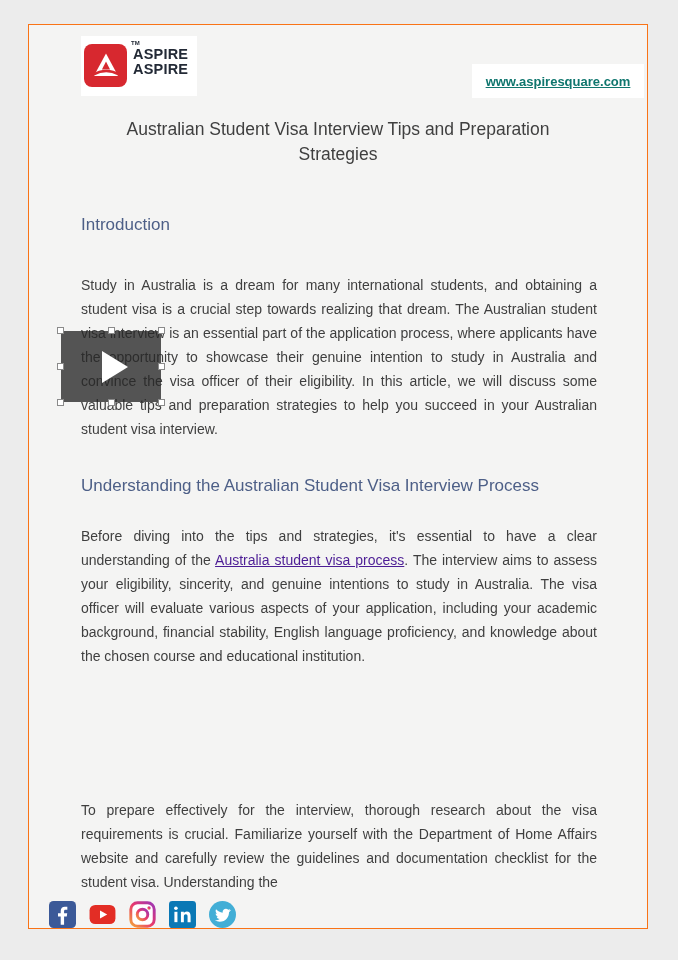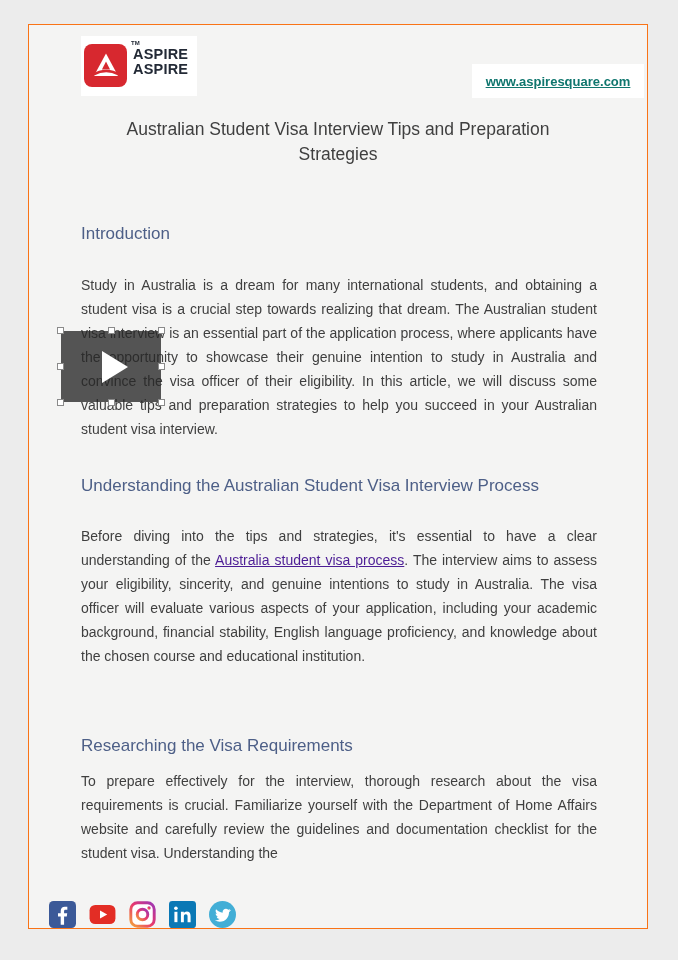--- a/index.html
+++ b/index.html
@@ -17,25 +17,25 @@
     font-weight:bold;color:#232a36;letter-spacing:.2px;}
   
   .url-box{position:absolute;left:443px;top:39px;width:172px;height:34px;background:#ffffff;
     display:flex;align-items:center;justify-content:center;}
   .url-link{font-size:13px;font-weight:bold;color:#0f766e;text-decoration:underline;cursor:pointer;}
   
   .doc-title{position:absolute;left:0;right:0;top:92px;margin:0 auto;width:500px;
     text-align:center;font-size:17.5px;line-height:25px;color:#3f3f3f;}
   
   .sec-heading{position:absolute;left:52px;font-size:17px;color:#4d5f87;font-weight:400;}
-  .h-1{top:185px}.h-2{top:437px}.h-3{top:697px}
+  .h-1{top:176px}.h-2{top:437px}.h-3{top:697px}
   
   .para{position:absolute;left:52px;width:516px;font-size:14px;line-height:24px;
     color:#3f3f3f;text-align:justify;}
-  .p-1{top:234px}.p-2{top:485px}.p-3{top:730px}
+  .p-1{top:234px}.p-2{top:485px}.p-3{top:759px}
   .body-link{color:#4c1d95;text-decoration:underline;cursor:pointer;}
   
   .video-overlay{position:absolute;left:32px;top:306px;width:100px;height:71px;
     background:rgba(38,38,38,.78);display:flex;align-items:center;justify-content:center;}
   .play-tri{width:0;height:0;border-left:26px solid #ffffff;
     border-top:16px solid transparent;border-bottom:16px solid transparent;margin-left:8px;}
   .handle{position:absolute;width:5px;height:5px;background:#ffffff;border:1px solid #8a8a8a;}
   .hl-tl{left:-4px;top:-4px}.hl-tm{left:47px;top:-4px}.hl-tr{right:-4px;top:-4px}
   .hl-ml{left:-4px;top:32px}.hl-mr{right:-4px;top:32px}
   .hl-bl{left:-4px;bottom:-4px}.hl-bm{left:47px;bottom:-4px}.hl-br{right:-4px;bottom:-4px}
@@ -82,21 +82,20 @@
       <div class="handle hl-ml"></div>
       <div class="handle hl-mr"></div>
       <div class="handle hl-bl"></div>
       <div class="handle hl-bm"></div>
       <div class="handle hl-br"></div>
     </div>
 
     <h2 class="sec-heading h-2">Understanding the Australian Student Visa Interview Process</h2>
     <p class="para p-2"><span>Before diving into the tips and strategies, it's essential to have a clear understanding of the </span><span class="body-link">Australia student visa process</span><span>. The interview aims to assess your eligibility, sincerity, and genuine intentions to study in Australia. The visa officer will evaluate various aspects of your application, including your academic background, financial stability, English language proficiency, and knowledge about the chosen course and educational institution.</span></p>
 
-    <h2 class="sec-heading h-3">Researching the Visa Requirements</h2>
     <p class="para p-3">To prepare effectively for the interview, thorough research about the visa requirements is crucial. Familiarize yourself with the Department of Home Affairs website and carefully review the guidelines and documentation checklist for the student visa. Understanding the</p>
 
     <div class="social-row">
       <svg class="social-icon" viewBox="0 0 24 24">
         <rect width="24" height="24" rx="4" fill="#3b5998"></rect>
         <path d="M13.4 21v-7.3h2.4l.4-2.8h-2.8V9.1c0-.8.2-1.4 1.4-1.4h1.5V5.2c-.3 0-1.2-.1-2.2-.1-2.2 0-3.7 1.3-3.7 3.8v2H8v2.8h2.4V21z" fill="#ffffff"></path>
       </svg>
       <svg class="social-icon" viewBox="0 0 24 24">
         <rect x="0.5" y="3.5" width="23" height="17" rx="5" fill="#e32d25"></rect>
         <path d="M9.8 8.4l6.4 3.6-6.4 3.6z" fill="#ffffff"></path>

